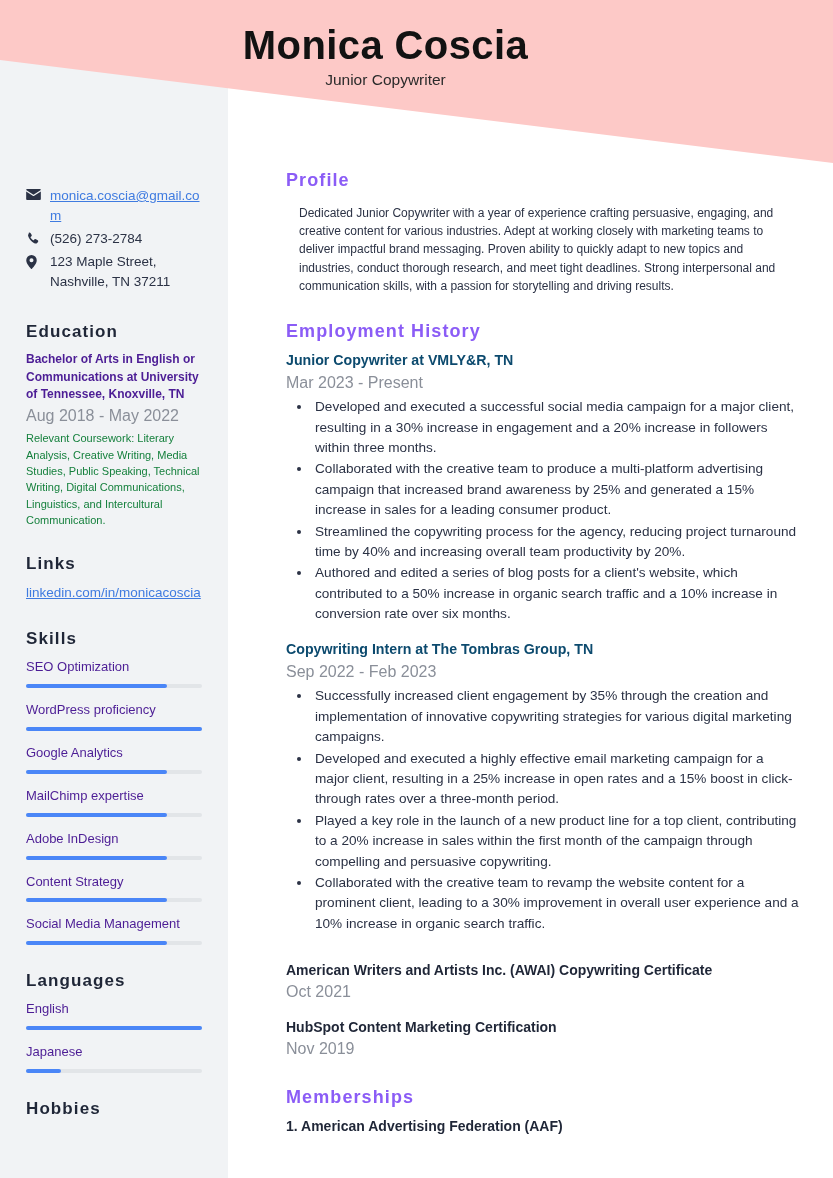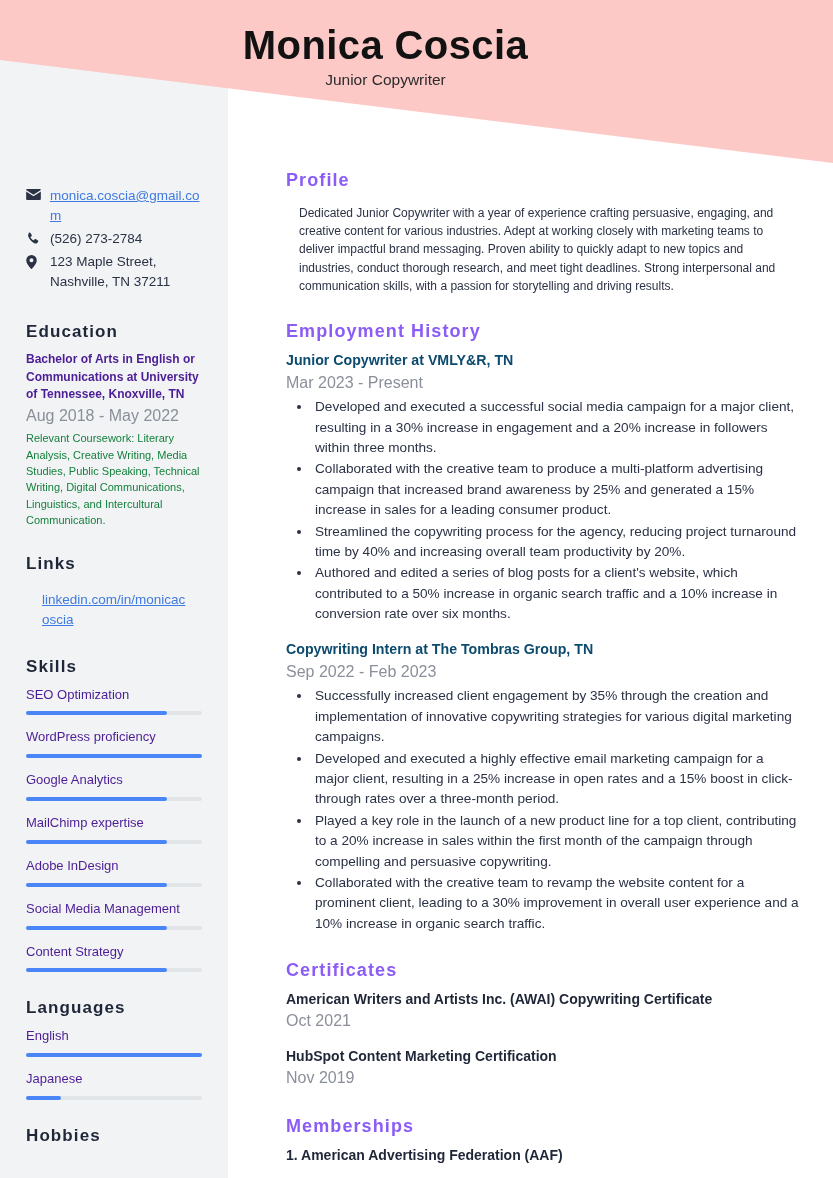--- a/index.html
+++ b/index.html
@@ -131,21 +131,21 @@
     color: #8a8f99;
     line-height: 1.4;
   }
   .edu-desc {
     margin: 0;
     font-size: 11px;
     line-height: 1.48;
     color: #15803d;
   }
 
-  .links-list { margin: 16px; padding: 0; list-style: none; }
+  .links-list { margin: 0; padding: 0; list-style: none; }
   .links-list li { font-size: 13.5px; line-height: 1.5; }
 
   
   .bar-row { margin-bottom: 13px; }
   .bar-label {
     font-size: 13px;
     line-height: 1.45;
     color: #4c1d95;
     margin-bottom: 7px;
   }
@@ -301,27 +301,27 @@
                 <div class="bar-fill" style="width: 80%;"></div>
               </div>
             </div>
             <div class="bar-row">
               <div class="bar-label">Adobe InDesign</div>
               <div class="bar-track">
                 <div class="bar-fill" style="width: 80%;"></div>
               </div>
             </div>
             <div class="bar-row">
+              <div class="bar-label">Content Strategy</div>
+              <div class="bar-track">
+                <div class="bar-fill" style="width: 80%;"></div>
+              </div>
+            </div>
+            <div class="bar-row">
               <div class="bar-label">Social Media Management</div>
-              <div class="bar-track">
-                <div class="bar-fill" style="width: 80%;"></div>
-              </div>
-            </div>
-            <div class="bar-row">
-              <div class="bar-label">Content Strategy</div>
               <div class="bar-track">
                 <div class="bar-fill" style="width: 80%;"></div>
               </div>
             </div>
           </div>
       </div>
 
       <div class="side-block">
         <h2 class="side-h2">Languages</h2>
         <div id="languages-container">
@@ -380,21 +380,20 @@
               <li>Successfully increased client engagement by 35% through the creation and implementation of innovative copywriting strategies for various digital marketing campaigns.</li>
               <li>Developed and executed a highly effective email marketing campaign for a major client, resulting in a 25% increase in open rates and a 15% boost in click-through rates over a three-month period.</li>
               <li>Played a key role in the launch of a new product line for a top client, contributing to a 20% increase in sales within the first month of the campaign through compelling and persuasive copywriting.</li>
               <li>Collaborated with the creative team to revamp the website content for a prominent client, leading to a 30% improvement in overall user experience and a 10% increase in organic search traffic.</li>
             </ul>
           </div>
         </div>
     </section>
 
     <section class="section">
-      <h2 class="main-h2">Certificates</h2>
       <div id="certs-container">
           <div class="cert-item">
             <p class="cert-name">American Writers and Artists Inc. (AWAI) Copywriting Certificate</p>
             <p class="meta-date">Oct 2021</p>
           </div>
           <div class="cert-item">
             <p class="cert-name">HubSpot Content Marketing Certification</p>
             <p class="meta-date">Nov 2019</p>
           </div>
         </div>

